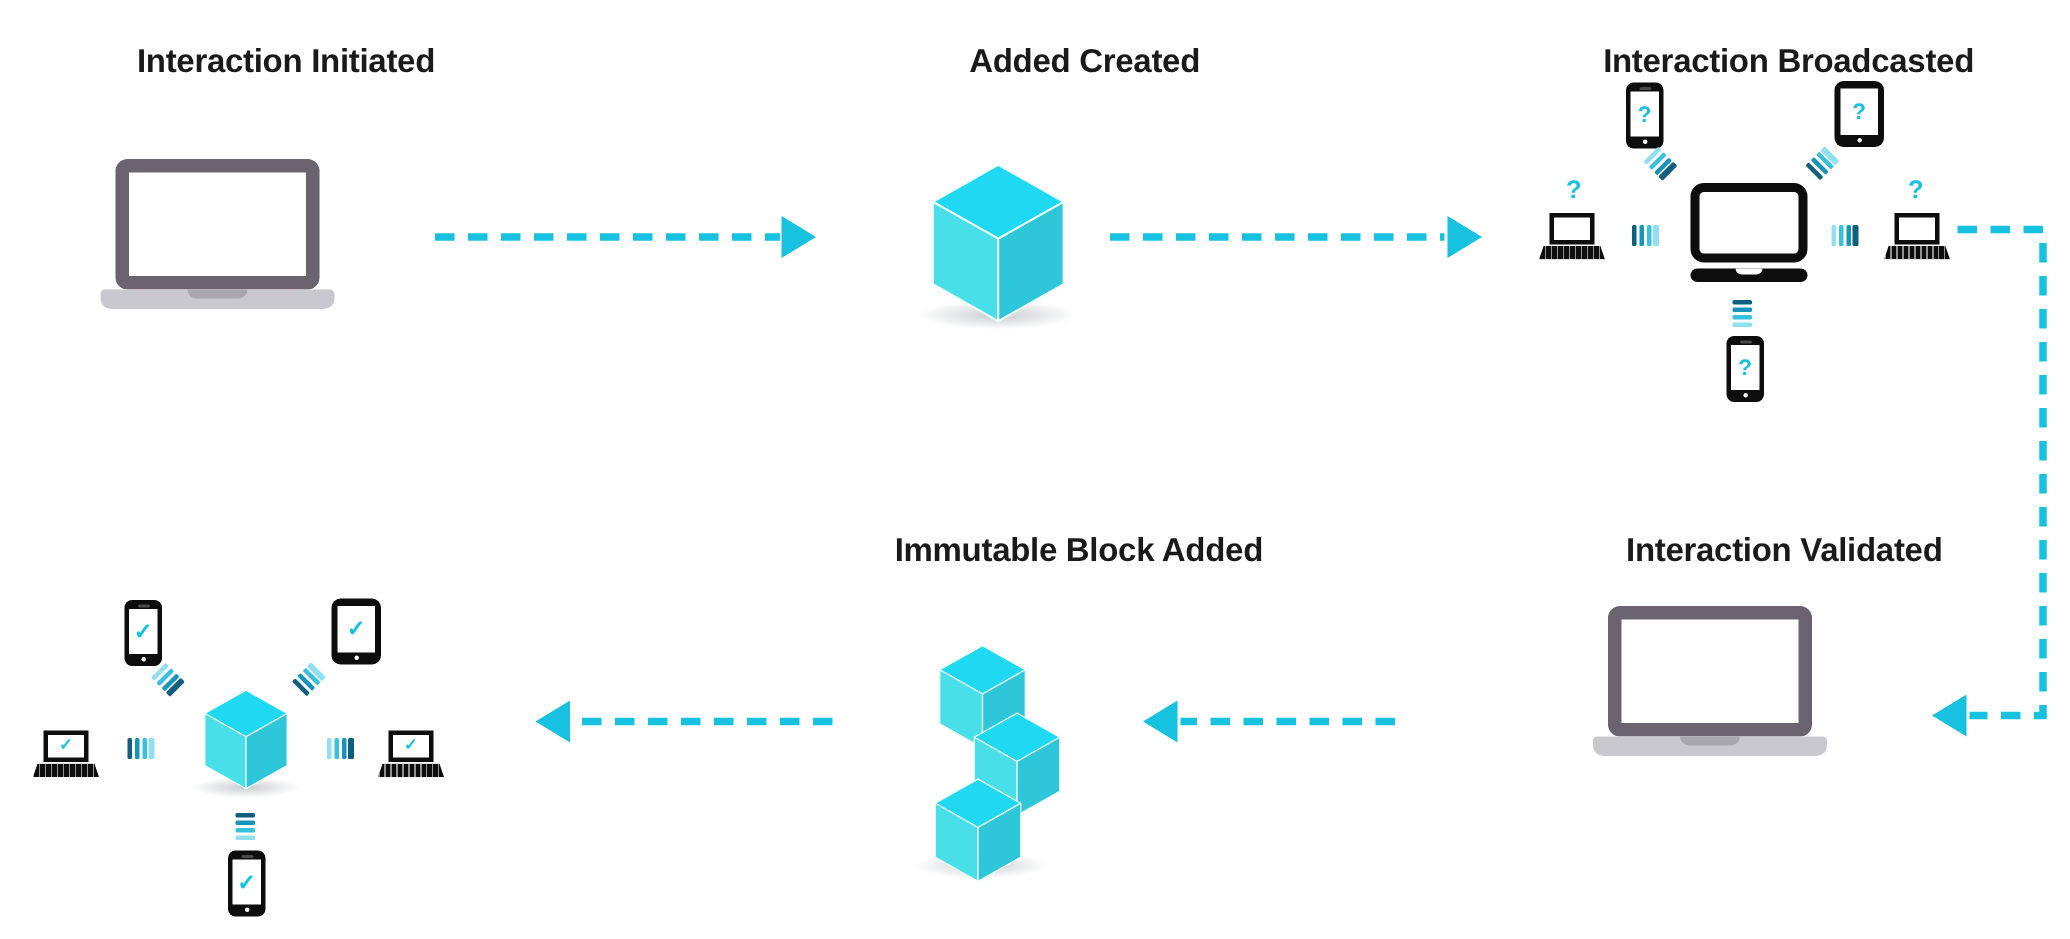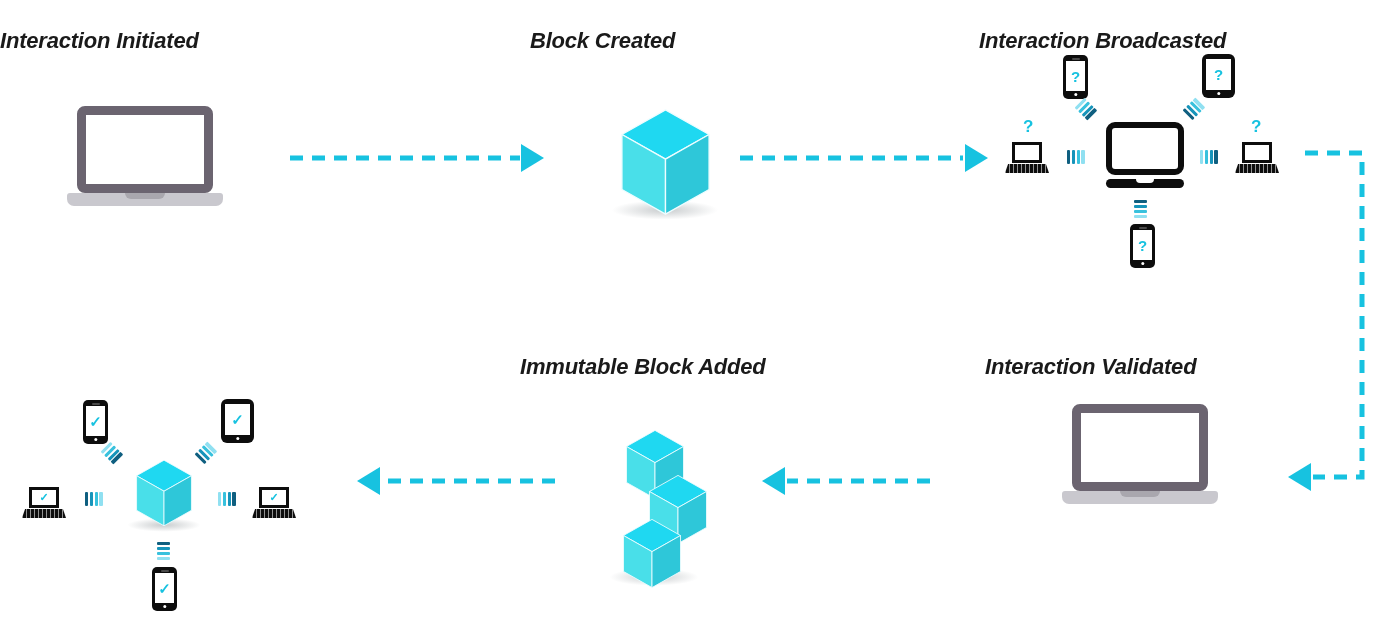--- a/index.html
+++ b/index.html
@@ -1,22 +1,22 @@
 <!DOCTYPE html>
 <html style="--accent: #17c2e0; --title: #1a1a1a; --cube-top: #1fd8f1; --cube-left: #49dfe9; --cube-right: #2ec7d9; --device-ink: #0d0d0d; --laptop-frame: #6b6470; --laptop-base: #c9c8ce; --laptop-notch: #a9a7ae; --signal-dark: #0f5f80; --signal-mid-dark: #1694ba; --signal-mid: #38c1dd; --signal-light: #90e0f1;"><head>
 <meta charset="utf-8">
 <style>
   html,body{margin:0;padding:0;background:#fff;}
   .canvas{position:relative;width:1380px;height:626px;background:#fff;overflow:hidden;
           font-family:"Liberation Sans",sans-serif;}
 
   
   .stage{position:absolute;}
-  .title{position:absolute;left:0;right:0;top:0;text-align:left;
-         font-weight:700;font-size:22px;letter-spacing:-0.2px;color:var(--title,#1a1a1a);font-style:italic;}
+  .title{position:absolute;left:0;right:0;top:0;text-align:right;
+         font-weight:700;font-size:22px;letter-spacing:-0.2px;color:var(--title,#1a1a1a);}
 
   
   .arrows{position:absolute;left:0;top:0;pointer-events:none;}
   .dash{stroke:var(--accent,#17c2e0);stroke-width:5;stroke-dasharray:13 9;fill:none;}
   .head{fill:var(--accent,#17c2e0);stroke:none;}
 
   
   .glaptop{position:absolute;width:156px;}
   .glaptop .scr{width:136px;height:87px;background:#fff;border:9px solid var(--laptop-frame,#6b6470);
                 border-radius:8px;box-sizing:border-box;margin:0 auto;}
@@ -101,30 +101,30 @@
     <h2 class="title">Interaction Initiated</h2>
     <div class="glaptop" style="left:67px;top:96px;">
       <div class="scr"></div>
       <div class="base">
           <i></i>
         </div>
     </div>
   </section>
 
   <section class="stage" style="left:530px;top:10px;width:270px;height:210px;">
-    <h2 class="title">Block Created</h2>
+    <h2 class="title">Added Created</h2>
     <div class="shadow" style="left:80px;top:190px;width:110px;height:20px;"></div>
     <svg class="cube" style="left:88px;top:98px;" width="95" height="108" viewBox="0 0 100 114">
       <polygon class="cf-top" points="50,2 96,28 50,54 4,28"></polygon>
       <polygon class="cf-left" points="4,28 50,54 50,112 4,86"></polygon>
       <polygon class="cf-right" points="96,28 50,54 50,112 96,86"></polygon>
     </svg>
   </section>
 
-  <section class="stage" style="left:979px;top:10px;width:316px;height:270px;">
+  <section class="stage" style="left:1000px;top:10px;width:316px;height:270px;">
     <h2 class="title">Interaction Broadcasted</h2>
 
     <div class="phone" style="left:84px;top:45px;">
       <em></em>
         <div class="scr">
           <span class="g">?</span>
         </div>
         <span class="homedot"></span>
     </div>
     <div class="tablet" style="left:223px;top:44px;">

